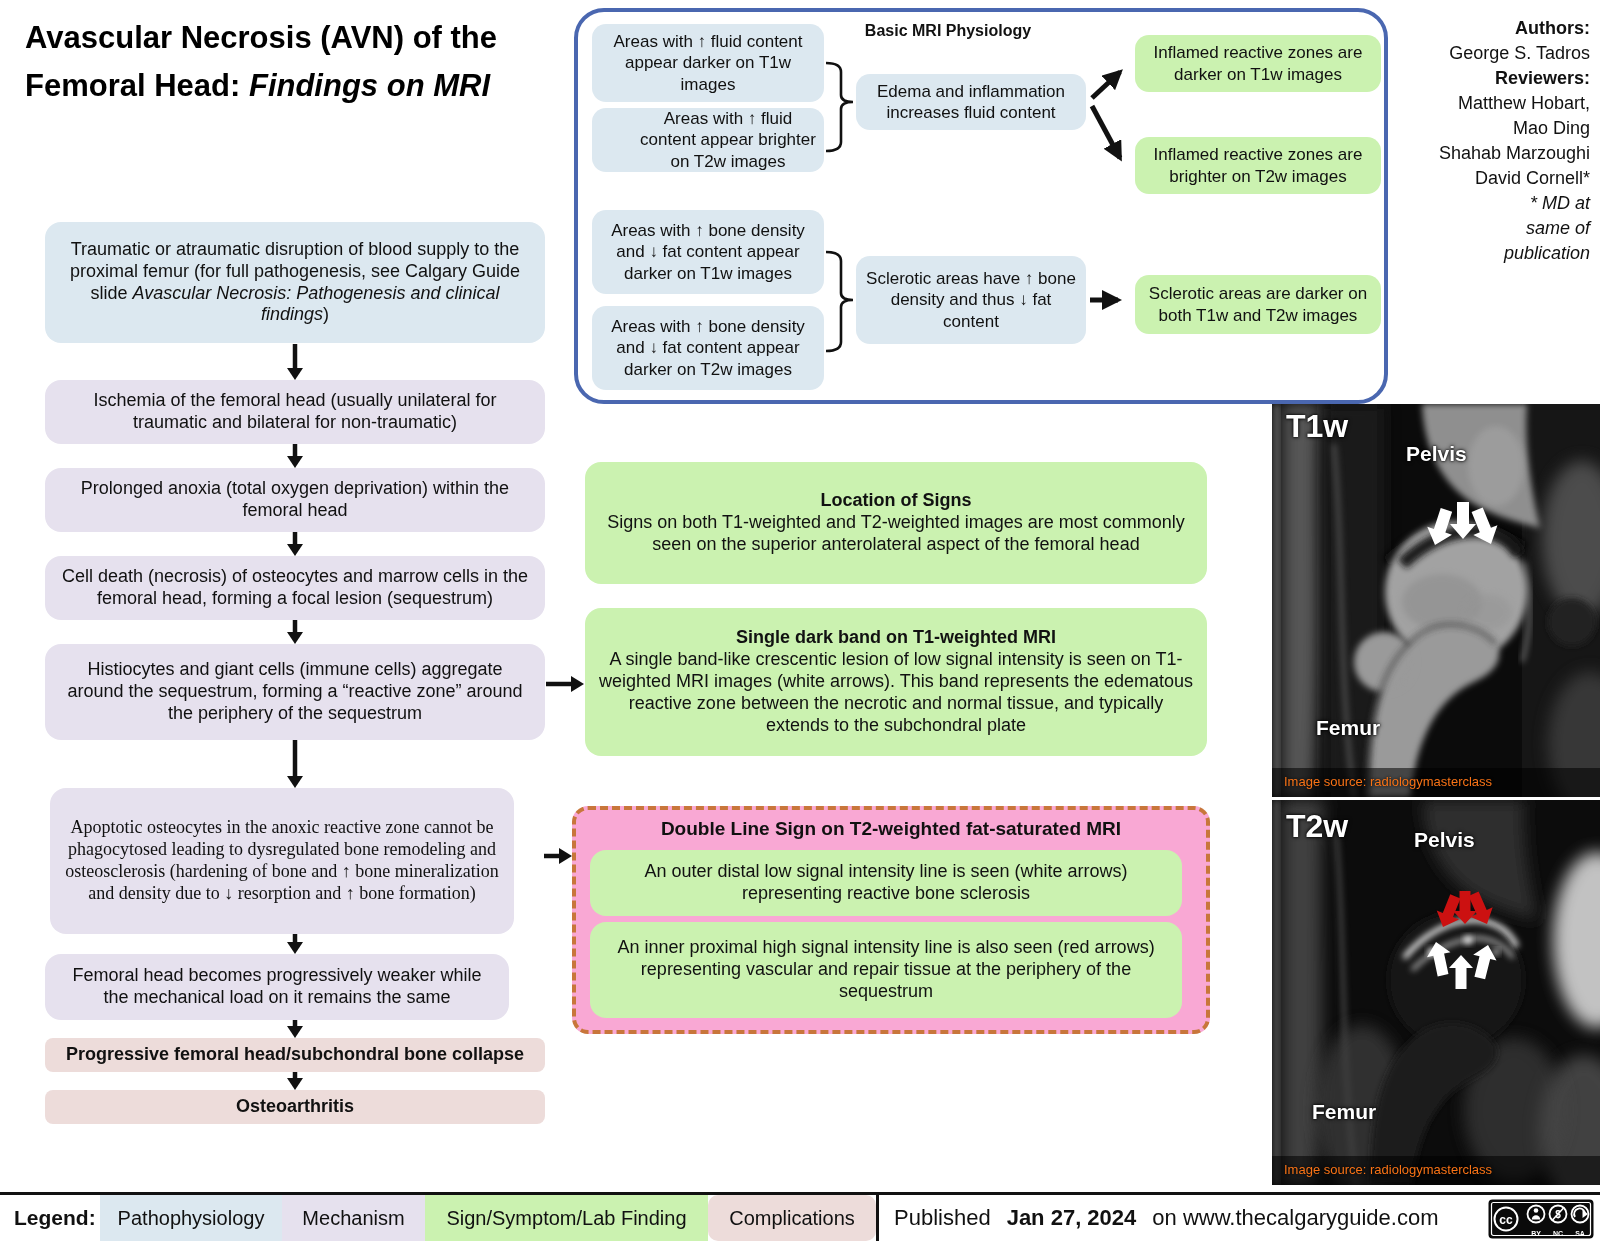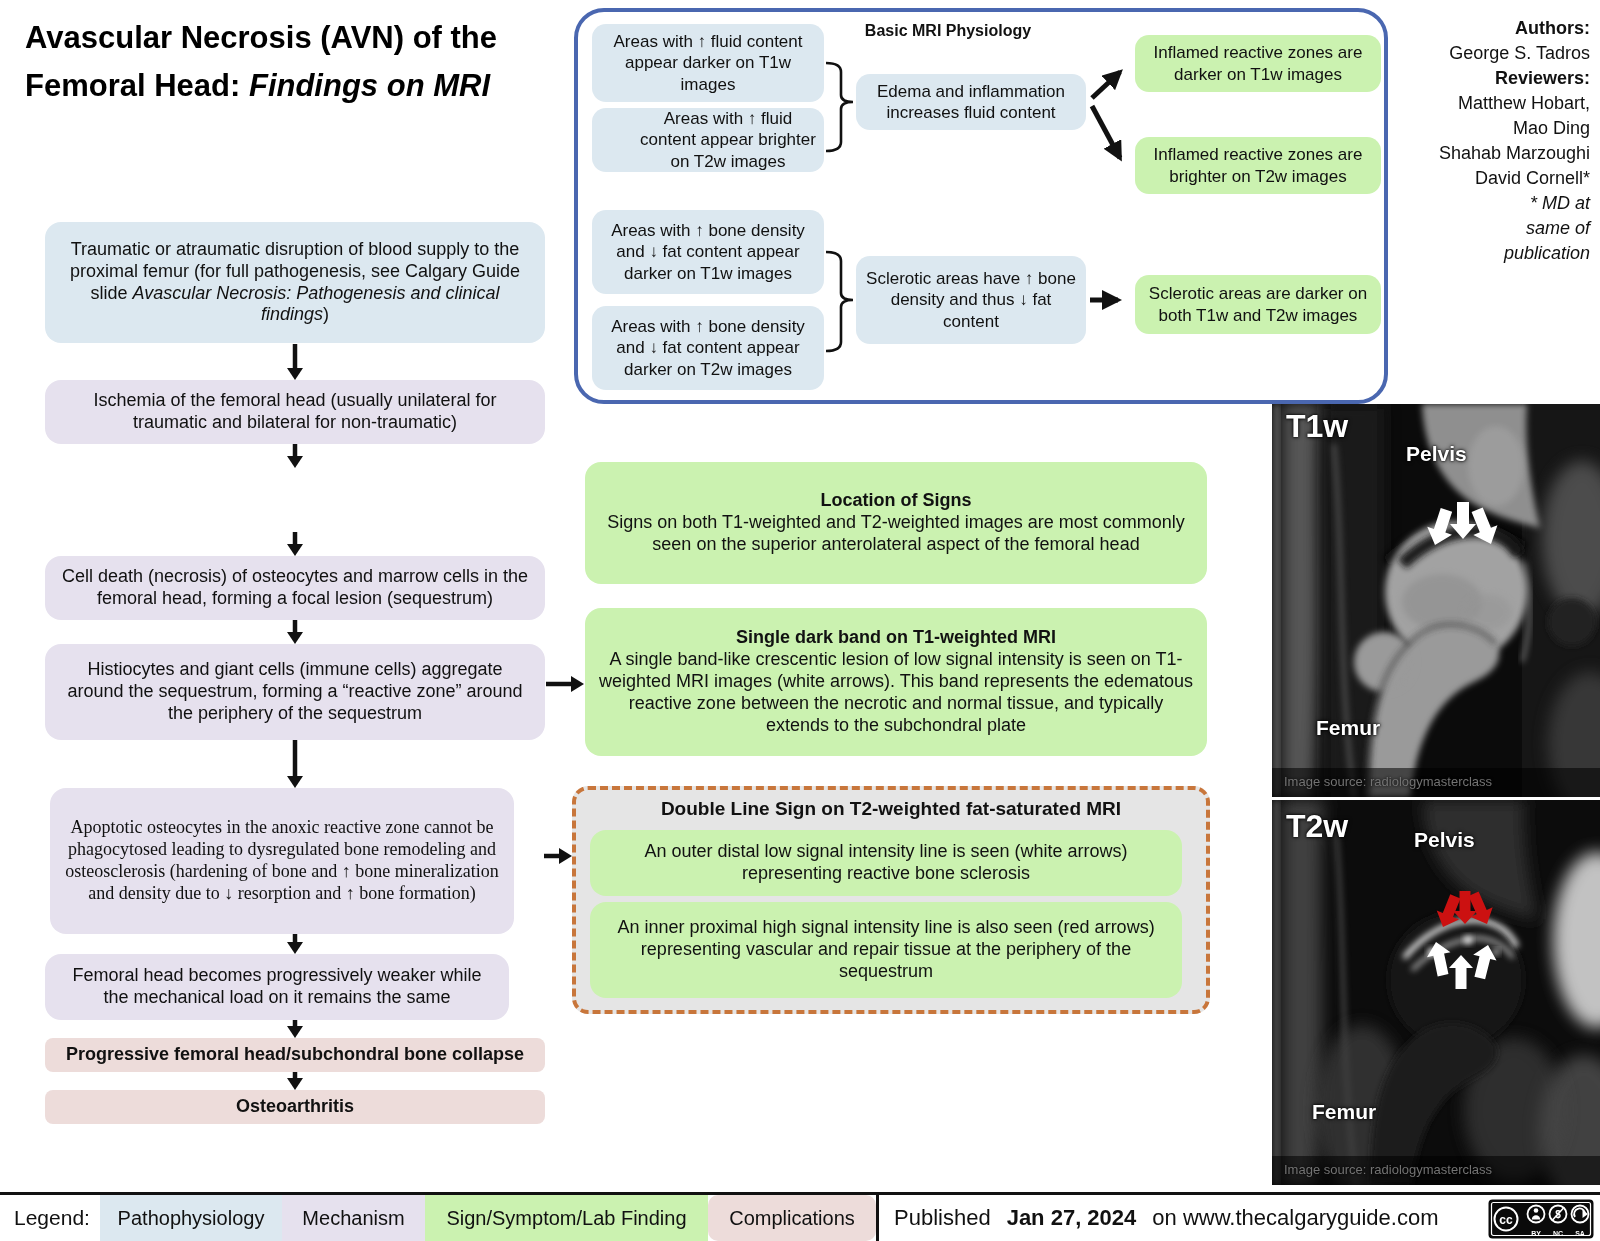--- a/index.html
+++ b/index.html
@@ -28,35 +28,35 @@
   .connector{position:absolute;left:0;top:0;pointer-events:none;}
   .connector path.br{fill:none;stroke:#111;stroke-width:2.6;}
   .connector line{stroke:#111;stroke-width:5;}
   
   .darr line{stroke:#111;stroke-width:4.5;}
   .darr polygon{fill:#111;}
   .harr line{stroke:#111;stroke-width:4.5;}
   .harr polygon{fill:#111;}
   
   .sign-title{font-weight:bold;display:block;}
-  .dbl-panel{position:absolute;left:572px;top:786px;width:638px;height:228px;border:4px dashed #c8763b;
-             border-radius:16px;background:#e5e5e5;box-sizing:border-box;}
+  .dbl-panel{position:absolute;left:572px;top:806px;width:638px;height:228px;border:4px dashed #c8763b;
+             border-radius:16px;background:#f9a8d4;box-sizing:border-box;}
   .dbl-title{position:absolute;left:0;top:8px;width:100%;text-align:center;font-weight:bold;font-size:19px;}
   
   .mri{position:absolute;background:#000;}
   .mri svg{display:block;}
   .mri .lab{position:absolute;color:#fff;font-weight:bold;text-shadow:0 0 4px #000,0 0 2px #000;}
   .mri .tag{font-size:32px;}
   .mri .anat{font-size:21px;}
-  .mri .src{position:absolute;color:#737373;font-weight:normal;font-size:13px;text-shadow:0 0 3px #000;}
+  .mri .src{position:absolute;color:#f97316;font-weight:normal;font-size:13px;text-shadow:0 0 3px #000;}
   
   .rule{position:absolute;left:0;top:1192px;width:1600px;height:3px;background:#111;}
   .legbar-item{position:absolute;top:1195px;height:46px;display:flex;align-items:center;justify-content:center;
                font-size:20px;}
-  .legend-label{font-weight:normal;font-size:21px;}
+  .legend-label{font-weight:bold;font-size:21px;}
   .divider{position:absolute;left:876px;top:1195px;width:3px;height:46px;background:#111;}
   .published{position:absolute;left:894px;top:1195px;height:46px;display:flex;align-items:center;font-size:22px;gap:16px;}
   .published b{font-weight:bold;}
   .ccbadge{position:absolute;left:1488px;top:1199px;}
 </style>
 </head>
 <body>
 
 <div class="canvas">
 
@@ -82,20 +82,23 @@
       <line x1="9" y1="0" x2="9" y2="25"></line>
       <polygon points="1,24 17,24 9,36"></polygon>
     </svg>
   <div class="box c-mech" style="left:45px;top:380px;width:500px;height:64px;">
       <div>Ischemia of the femoral head (usually unilateral for traumatic and bilateral for non-traumatic)</div>
     </div>
   <svg class="darr abs" style="left:286px;top:444px;" width="18" height="24">
       <line x1="9" y1="0" x2="9" y2="13"></line>
       <polygon points="1,12 17,12 9,24"></polygon>
     </svg>
+  <div class="box c-mech" style="left:45px;top:468px;width:500px;height:64px;">
+      <div>Prolonged anoxia (total oxygen deprivation) within the femoral head</div>
+    </div>
   <svg class="darr abs" style="left:286px;top:532px;" width="18" height="24">
       <line x1="9" y1="0" x2="9" y2="13"></line>
       <polygon points="1,12 17,12 9,24"></polygon>
     </svg>
   <div class="box c-mech" style="left:45px;top:556px;width:500px;height:64px;">
       <div>Cell death (necrosis) of osteocytes and marrow cells in the femoral head, forming a focal lesion (sequestrum)</div>
     </div>
   <svg class="darr abs" style="left:286px;top:620px;" width="18" height="24">
       <line x1="9" y1="0" x2="9" y2="13"></line>
       <polygon points="1,12 17,12 9,24"></polygon>

